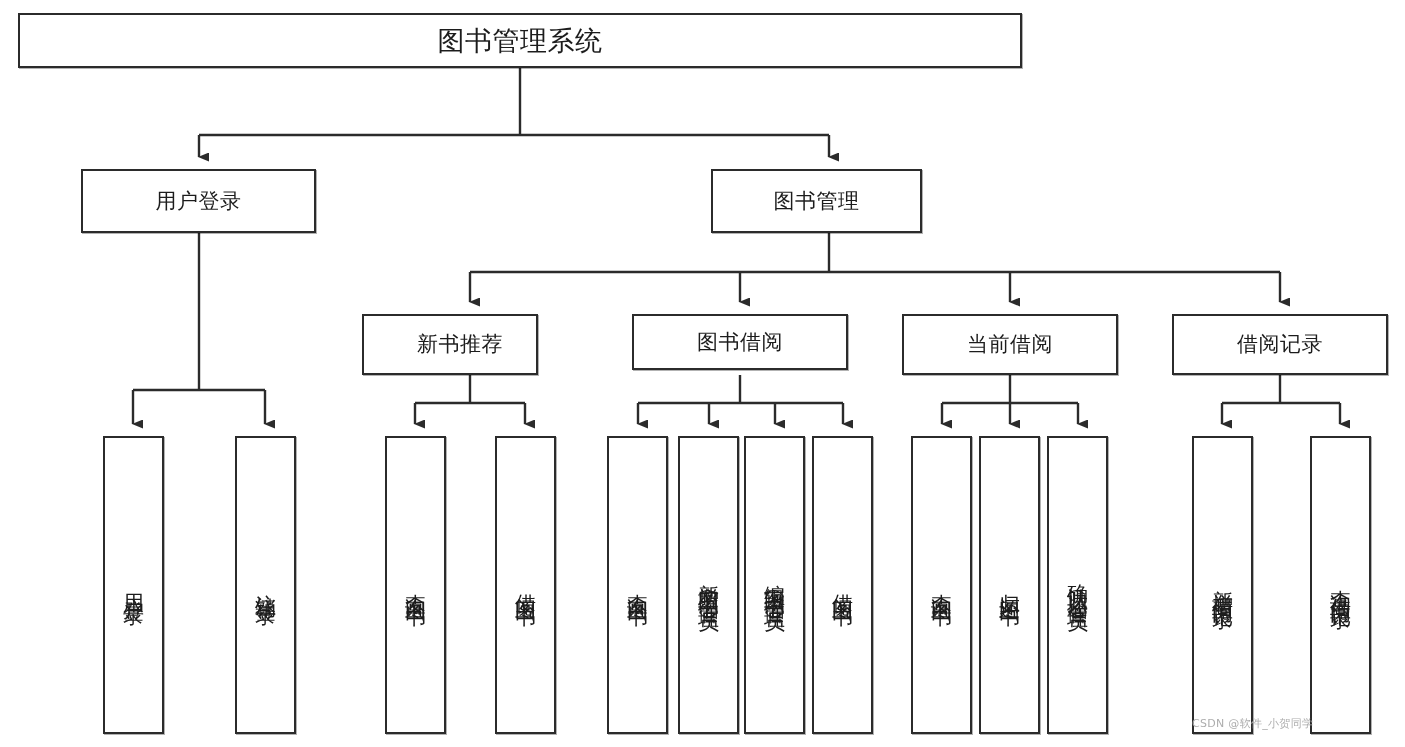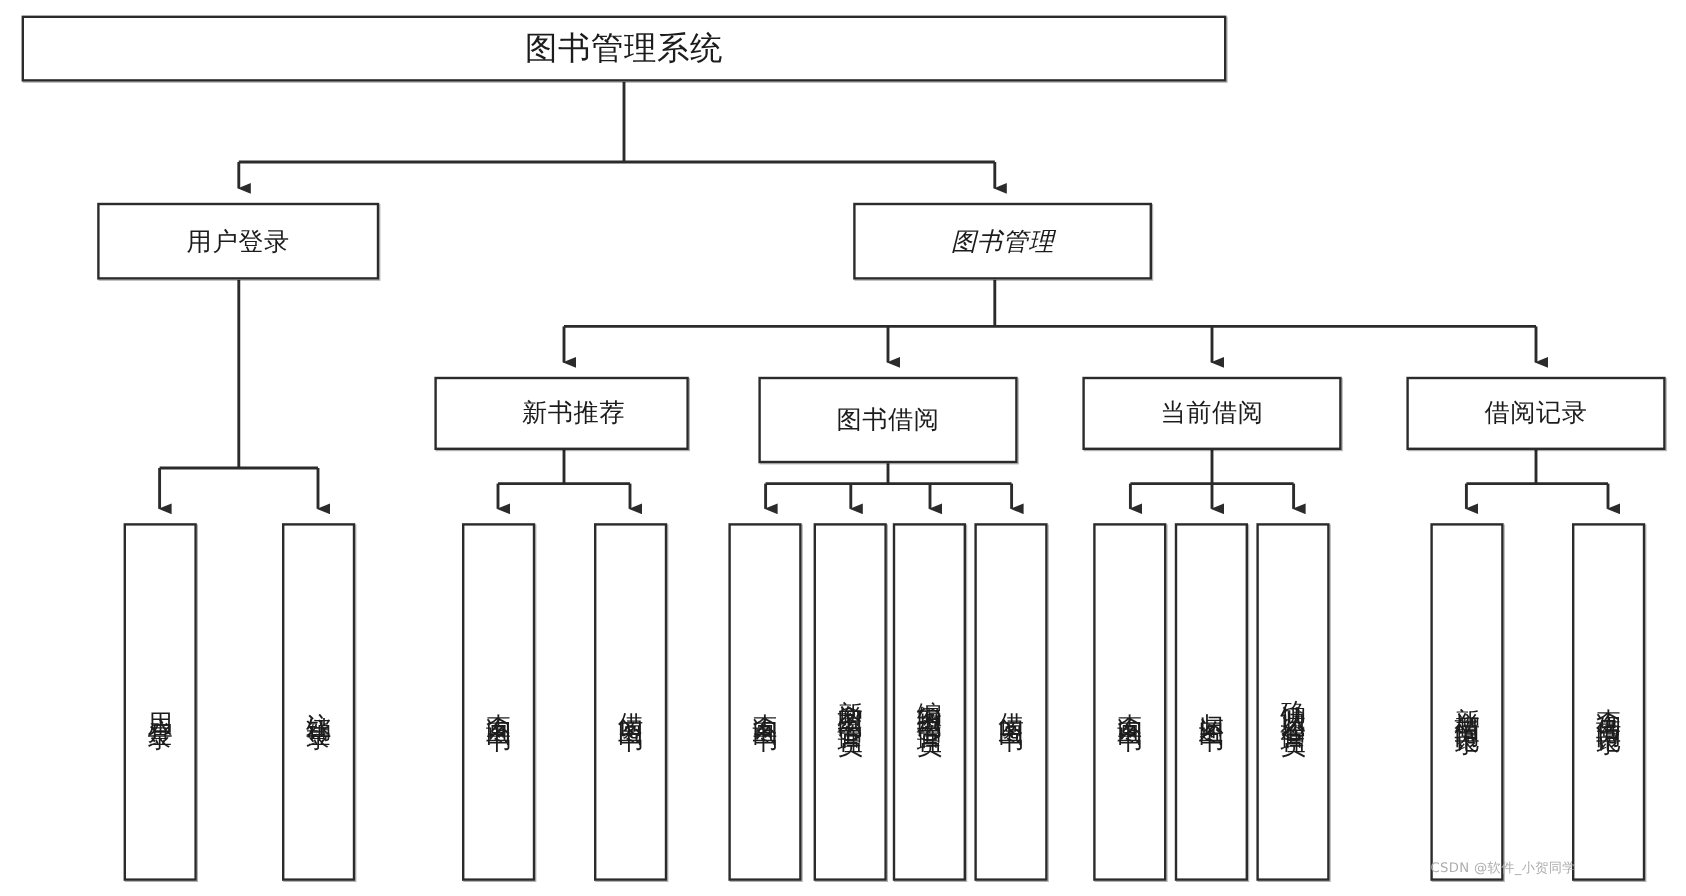--- a/index.html
+++ b/index.html
@@ -138,28 +138,28 @@
     </g>
   </svg>
 
   <div class="node level-root" style="left:18px; top:13px; width:1004px; height:55px;">
     <span class="node-label">图书管理系统</span>
   </div>
 
   <div class="node level-2" style="left:81px; top:169px; width:235px; height:64px;">
     <span class="node-label">用户登录</span>
   </div>
-  <div class="node level-2" style="left:711px; top:169px; width:249px; height:64px;font-style:italic;">
+  <div class="node level-2" style="left:711px; top:169px; width:211px; height:64px;">
     <span class="node-label">图书管理</span>
   </div>
 
-  <div class="node level-3" style="left:362px; top:314px; width:212px; height:61px;padding-left:20px;">
+  <div class="node level-3" style="left:362px; top:314px; width:176px; height:61px;padding-left:20px;">
     <span class="node-label">新书推荐</span>
   </div>
-  <div class="node level-3" style="left:632px; top:314px; width:216px; height:72px;">
+  <div class="node level-3" style="left:632px; top:314px; width:216px; height:56px;">
     <span class="node-label">图书借阅</span>
   </div>
   <div class="node level-3" style="left:902px; top:314px; width:216px; height:61px;">
     <span class="node-label">当前借阅</span>
   </div>
   <div class="node level-3" style="left:1172px; top:314px; width:216px; height:61px;align-items:center;">
     <span class="node-label">借阅记录</span>
   </div>
 
   <div class="node level-leaf" style="left:103px; top:436px; width:61px; height:298px;">

